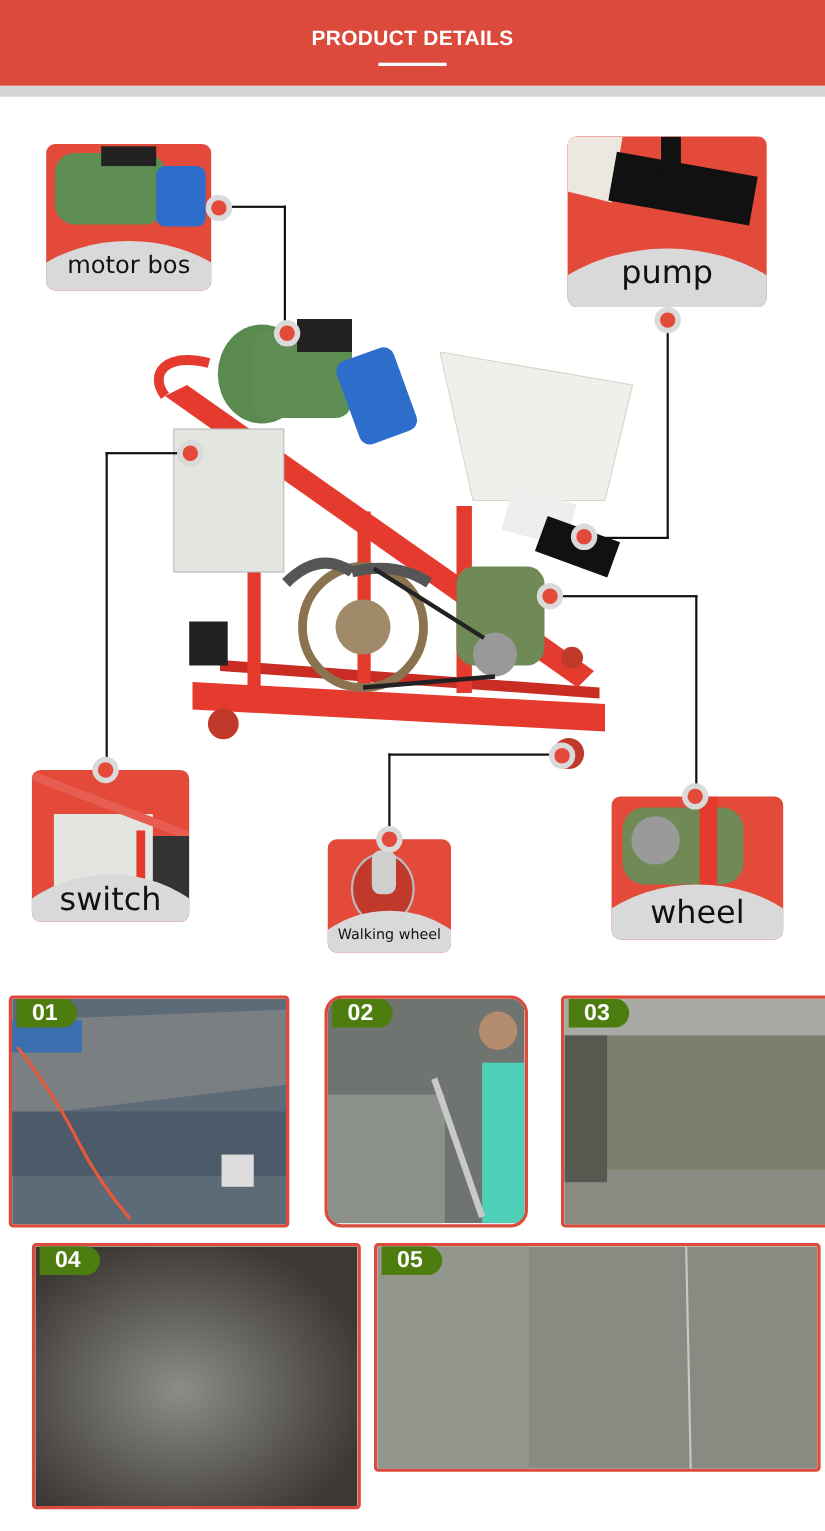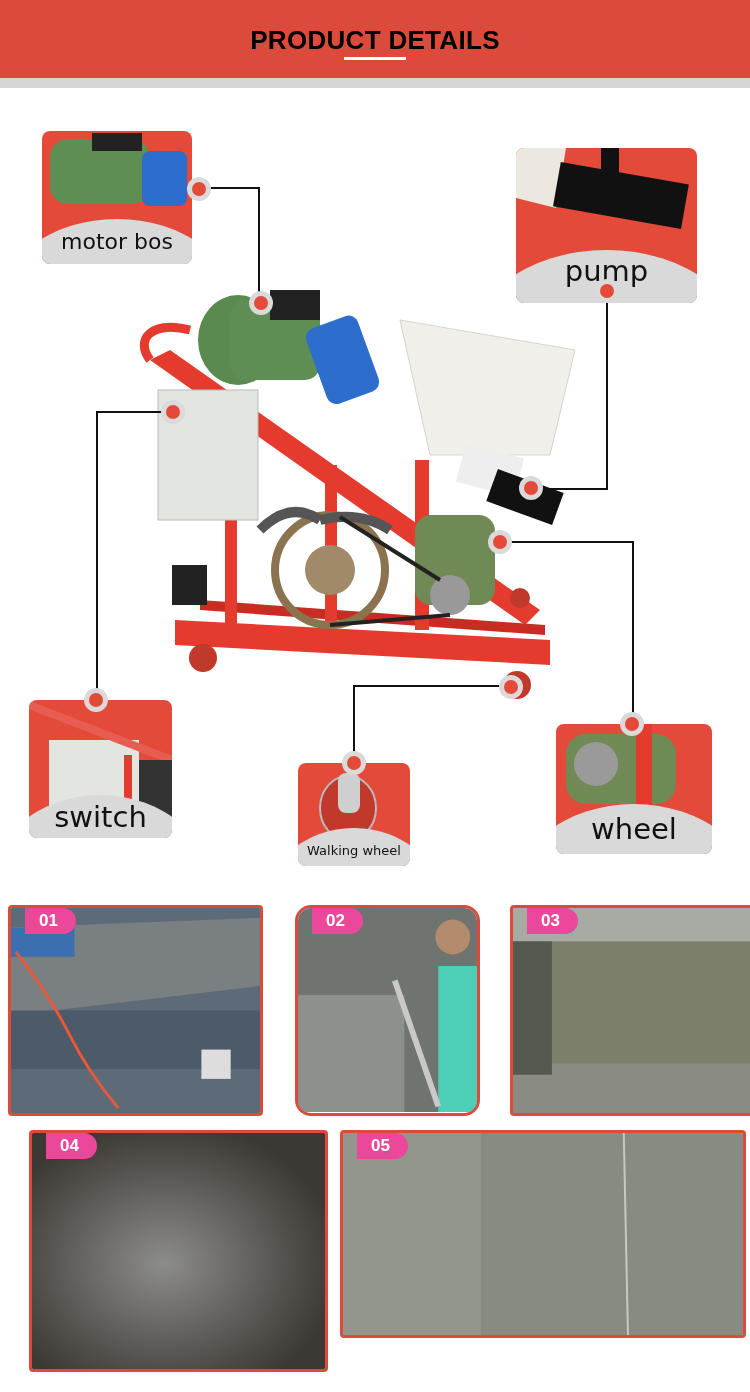--- a/index.html
+++ b/index.html
@@ -1,37 +1,37 @@
 <!DOCTYPE html>
 <html><head>
 <meta charset="utf-8">
 <style>
   * { box-sizing: border-box; margin: 0; padding: 0; }
   body { width: 750px; height: 1392px; background: #ffffff; position: relative; overflow: hidden; font-family: "Liberation Sans", sans-serif; }
   .header { position: absolute; left: 0; top: 0; width: 750px; height: 78px; background: #dc4a3c; }
-  .header .title { position: absolute; left: 0; right: 0; top: 25px; text-align: center; color: #000000; font-weight: bold; font-size: 26px; letter-spacing: 0.3px; }
+  .header .title { position: absolute; left: 0; right: 0; top: 25px; text-align: center; color: #ffffff; font-weight: bold; font-size: 19px; letter-spacing: 0.3px; }
   .header .underline { position: absolute; left: 344px; top: 57px; width: 62px; height: 3px; background: #fff; }
   .grey-strip { position: absolute; left: 0; top: 78px; width: 750px; height: 10px; background: #d6d6d6; }
 
   
   .card { position: absolute; border-radius: 8px; overflow: hidden; background: #e34a3a; }
   .card .photo { position: absolute; inset: 0; }
   .card .arc { position: absolute; left: -30%; right: -30%; border-radius: 50% 50% 0 0 / 100% 100% 0 0; background: #d9d9d9; }
   .card .label { position: absolute; left: 0; right: 0; text-align: center; color: #111; font-family: "DejaVu Sans", sans-serif; }
 
   .dot { position: absolute; width: 24px; height: 24px; border-radius: 50%; background: #dadada; }
   .dot::after { content: ""; position: absolute; left: 5px; top: 5px; width: 14px; height: 14px; border-radius: 50%; background: #e34a3a; }
   .line { position: absolute; background: #111; }
 
   
   .machine { position: absolute; left: 130px; top: 280px; width: 450px; height: 420px; }
 
   
   .panel { position: absolute; border: 3px solid #dc4a3c; border-radius: 4px; overflow: hidden; }
-  .panel .tab { position: absolute; left: 14px; top: 0; height: 26px; padding: 0 18px 0 14px; background: #ec4899; color: #fff; font-weight: bold; font-size: 17px; line-height: 26px; border-bottom-right-radius: 14px; border-top-right-radius: 14px; z-index: 2; }
+  .panel .tab { position: absolute; left: 4px; top: 0; height: 26px; padding: 0 18px 0 14px; background: #4d7c0f; color: #fff; font-weight: bold; font-size: 21px; line-height: 26px; border-bottom-right-radius: 14px; border-top-right-radius: 14px; z-index: 2; }
   .panel .scene { position: absolute; inset: 0; }
 </style>
 </head>
 <body>
 
 <div class="header">
   <div class="title">PRODUCT DETAILS</div>
   <div class="underline"></div>
 </div>
 <div class="grey-strip"></div>
@@ -104,21 +104,21 @@
   <svg class="photo" viewBox="0 0 150 133">
     <rect x="8" y="8" width="100" height="65" rx="18" fill="#5f8e55"></rect>
     <rect x="50" y="2" width="50" height="18" fill="#222"></rect>
     <rect x="100" y="20" width="45" height="55" rx="8" fill="#2d6dcc"></rect>
   </svg>
   <div class="arc" style="top:88px;height:90px;"></div>
   <div class="label" style="top:98px;font-size:22px;">motor bos</div>
 </div>
 <div class="dot" style="left:187px;top:177px;"></div>
 
-<div class="card" style="left:516px;top:124px;width:181px;height:155px;margin-top:24px;">
+<div class="card" style="left:516px;top:124px;width:181px;height:155px;">
   <svg class="photo" viewBox="0 0 181 155">
     <polygon points="0,0 50,0 40,60 0,50" fill="#ece8e0"></polygon>
     <rect x="40" y="25" width="130" height="45" fill="#111" transform="rotate(10 105 47)"></rect>
     <rect x="85" y="0" width="18" height="35" fill="#111"></rect>
   </svg>
   <div class="arc" style="top:102px;height:110px;"></div>
   <div class="label" style="top:106px;font-size:29px;">pump</div>
 </div>
 <div class="dot" style="left:595px;top:279px;"></div>
 

